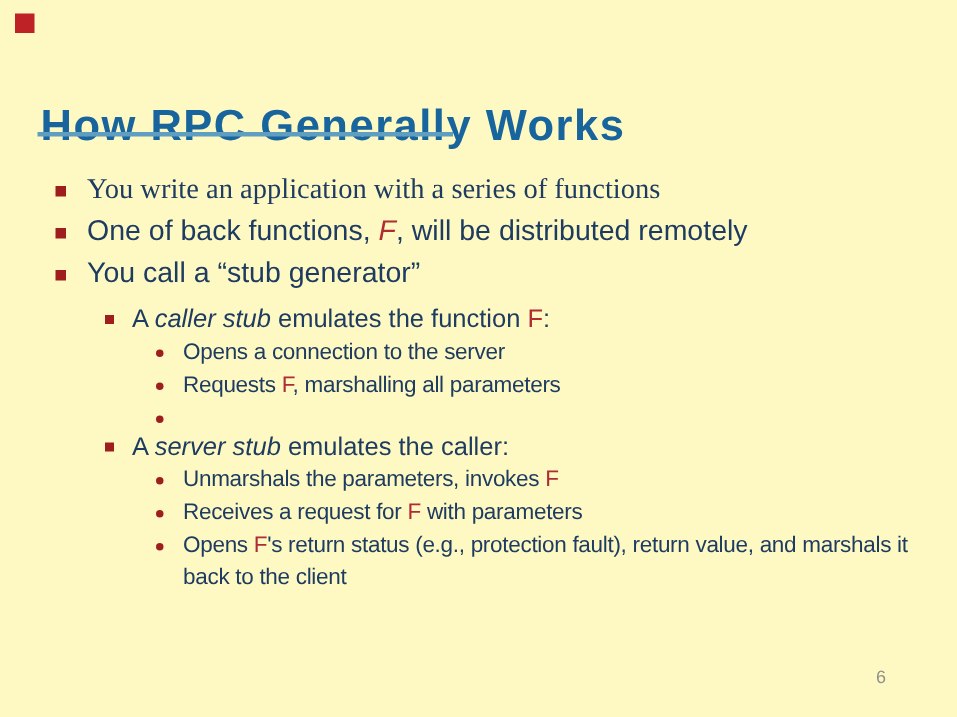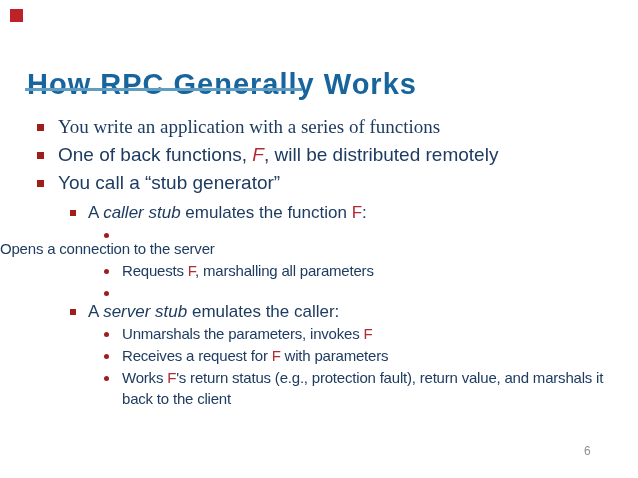--- a/index.html
+++ b/index.html
@@ -45,21 +45,21 @@
   .seg-red{}
   .seg-red-italic{font-style:italic;}
   .page-number{
     position:absolute;left:584px;top:444px;
     font-size:12px;
   }
 </style>
 </head>
 <body>
 
-<div class="slide" style="background: #ffffff;">
+<div class="slide" style="background: #fef9c3;">
   <div class="corner-square" style="background: rgb(190, 33, 38);"></div>
   <h1 class="slide-title" style="color: rgb(24, 101, 158);">How RPC Generally Works</h1>
   <div class="title-underline" style="background: rgb(95, 158, 192);"></div>
   <div class="body" id="bullet-body">
       <div class="row lvl1" style="color: rgb(30, 60, 97); font-family: Liberation Serif, serif;">
         <span class="bullet">
           <span class="sq" style="background: rgb(158, 30, 30);"></span>
         </span>
         <span class="txt"><span>You write an application with a series of functions</span></span>
       </div>
@@ -74,21 +74,21 @@
           <span class="sq" style="background: rgb(158, 30, 30);"></span>
         </span>
         <span class="txt"><span>You call a “stub generator”</span></span>
       </div>
       <div class="row lvl2" style="color: rgb(30, 60, 97);">
         <span class="bullet">
           <span class="sq" style="background: rgb(158, 30, 30);"></span>
         </span>
         <span class="txt"><span>A </span><span class="seg-italic">caller stub</span><span> emulates the function </span><span class="seg-red" style="color: rgb(175, 43, 53);">F</span><span>:</span></span>
       </div>
-      <div class="row lvl3" style="color: rgb(30, 60, 97); flex-direction: column;">
+      <div class="row lvl3" style="color: rgb(30, 60, 97);">
         <span class="bullet">
           <span class="dot" style="background: rgb(158, 30, 30);"></span>
         </span>
         <span class="txt"><span>Opens a connection to the server</span></span>
       </div>
       <div class="row lvl3" style="color: rgb(30, 60, 97);">
         <span class="bullet">
           <span class="dot" style="background: rgb(158, 30, 30);"></span>
         </span>
         <span class="txt"><span>Requests </span><span class="seg-red" style="color: rgb(175, 43, 53);">F</span><span>, marshalling all parameters</span></span>
@@ -113,17 +113,17 @@
       <div class="row lvl3" style="color: rgb(30, 60, 97);">
         <span class="bullet">
           <span class="dot" style="background: rgb(158, 30, 30);"></span>
         </span>
         <span class="txt"><span>Receives a request for </span><span class="seg-red" style="color: rgb(175, 43, 53);">F</span><span> with parameters</span></span>
       </div>
       <div class="row lvl3 wrap2" style="color: rgb(30, 60, 97);">
         <span class="bullet">
           <span class="dot" style="background: rgb(158, 30, 30);"></span>
         </span>
-        <span class="txt"><span>Works </span><span class="seg-red" style="color: rgb(175, 43, 53);">F</span><span>'s return status (e.g., protection fault), return value, and marshals it back to the client</span></span>
+        <span class="txt"><span>Opens </span><span class="seg-red" style="color: rgb(175, 43, 53);">F</span><span>'s return status (e.g., protection fault), return value, and marshals it back to the client</span></span>
       </div>
     </div>
   <div class="page-number" style="color: rgb(143, 143, 143);">6</div>
 </div>
 
 </body></html>

